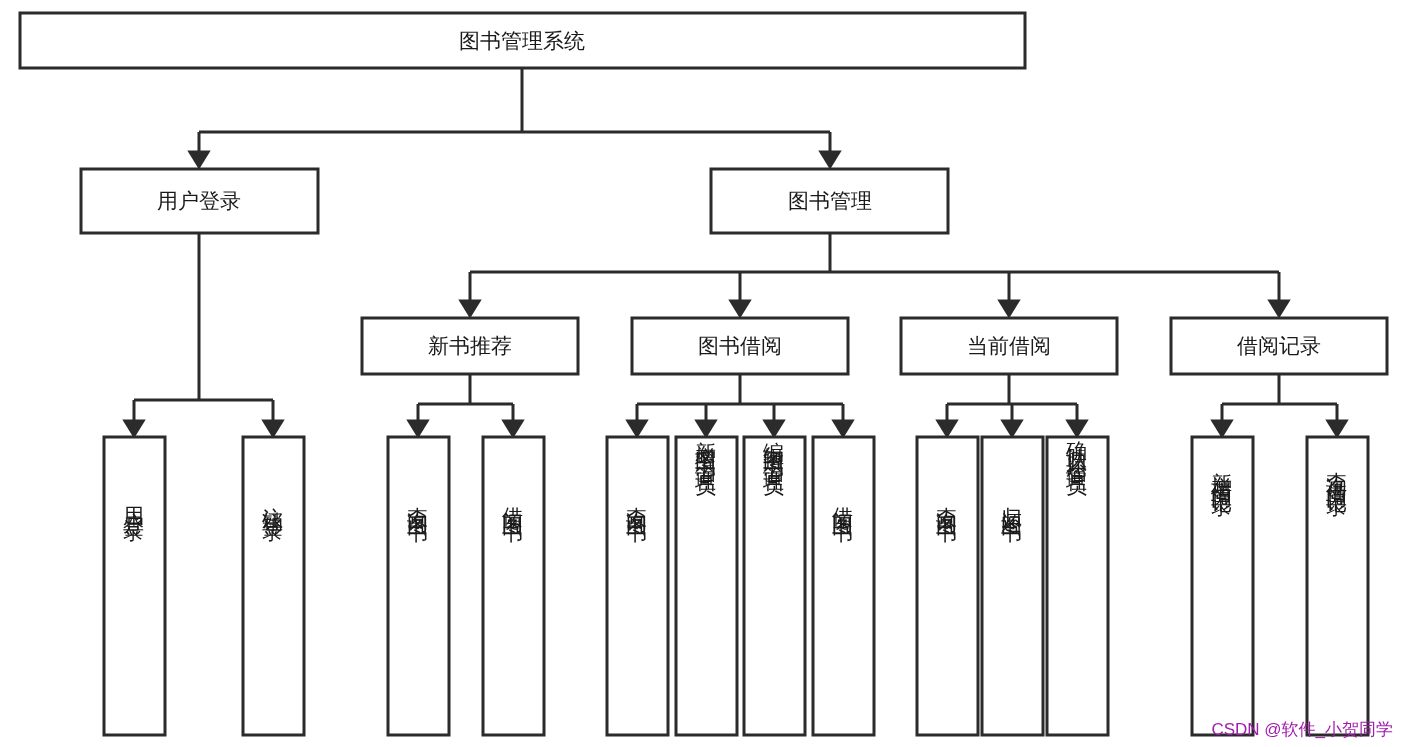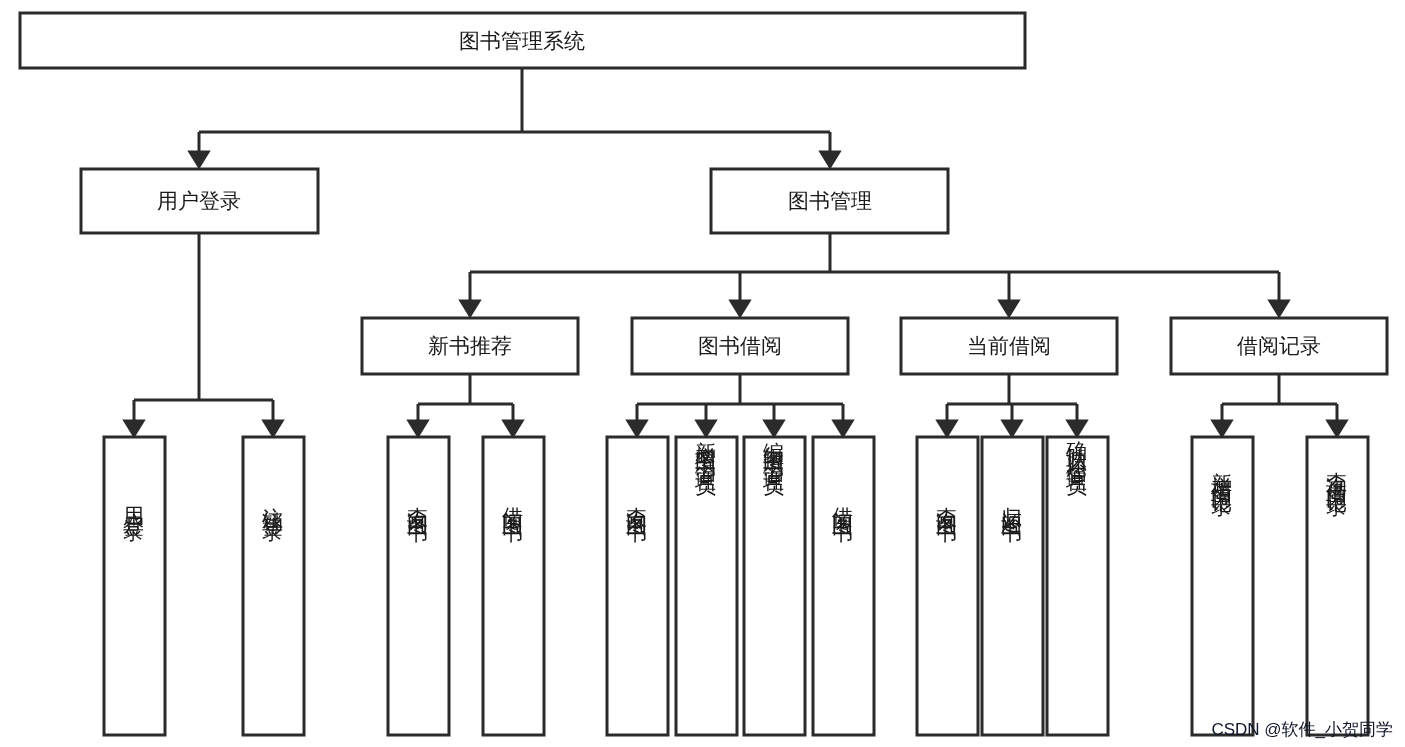--- a/index.html
+++ b/index.html
@@ -49,21 +49,21 @@
     text-orientation: upright;
     letter-spacing: 5px;
     text-anchor: middle;
   }
   .watermark {
     position: absolute;
     right: 12px;
     bottom: 6px;
     font-family: "Liberation Sans", "DejaVu Sans", sans-serif;
     font-size: 17px;
-    color: #0f172a;
+    color: #a21caf;
     white-space: nowrap;
     user-select: none;
     margin-left: 19px;
   }
 </style>
 </head>
 <body>
 
 <div id="diagram-root">
 

